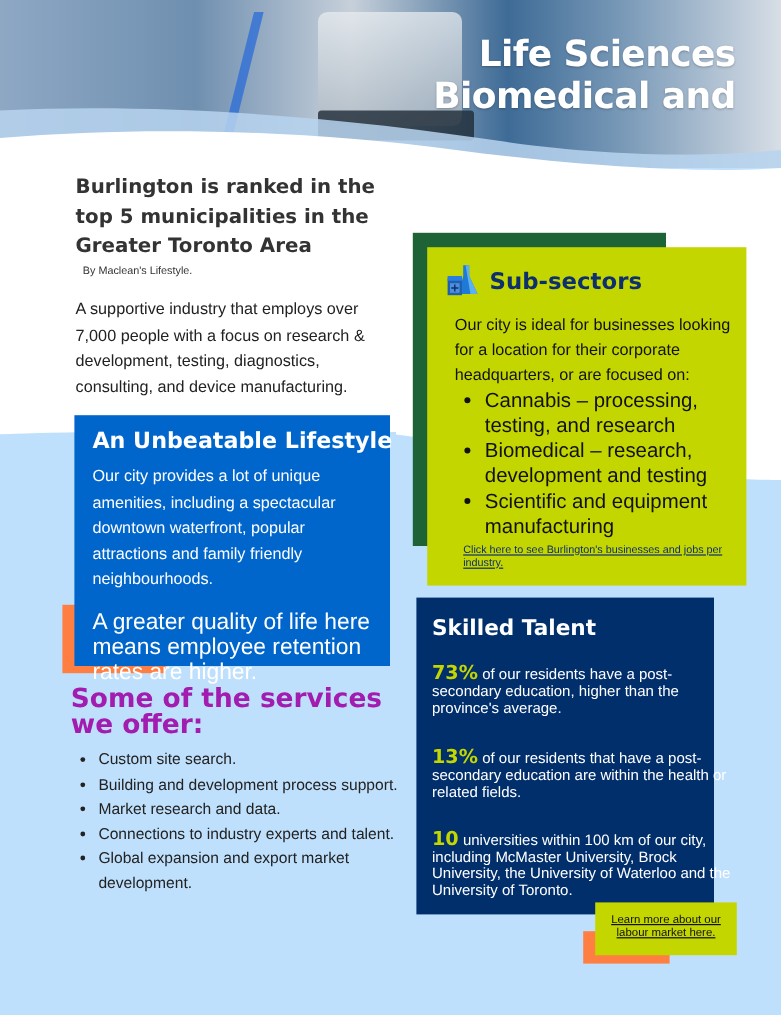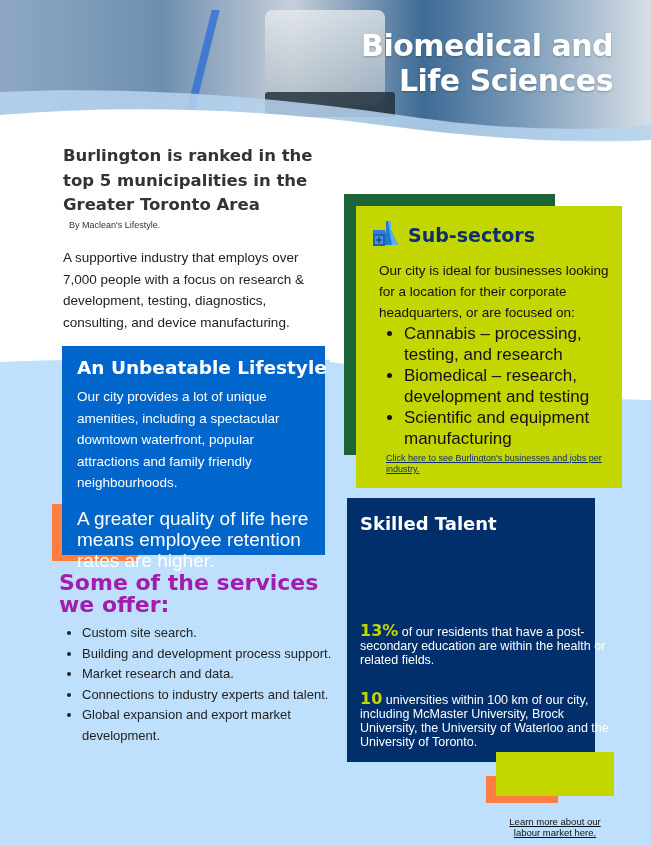--- a/index.html
+++ b/index.html
@@ -115,42 +115,42 @@
     color: #c4d600; font-family: "DejaVu Sans", sans-serif; font-weight: bold; font-size: 16px;
   }
   .orange-back-2 {
     position: absolute; left: 486px; top: 776px; width: 72px; height: 27px; background: #ff7f42;
   }
   .learn-card {
     position: absolute; left: 496px; top: 752px; width: 118px; height: 44px;
     background: #c4d600; text-align: center;
   }
   .learn-card a {
-    display: block; padding-top: 19px; font-size: 9.5px; line-height: 11px;
-    color: #111;  margin-top: 45px;
+    display: block; padding-top: 9px; font-size: 9.5px; line-height: 11px;
+    color: #111; 
   }
 </style>
 </head>
 <body>
 
 <div class="hero">
   <div class="blue-strip"></div>
   <div class="scope"></div>
   <div class="stage"></div>
 </div>
 
 <svg class="wave-svg" width="651" height="846">
   <path d="M0,92 C150,85 300,100 420,118 C520,132 600,130 651,125 L651,140 L0,140 Z" fill="#b7d3ee" opacity="0.85"></path>
   <path d="M0,115 C120,105 250,108 380,125 C480,138 580,145 651,140 L651,400 C600,400 400,392 330,392 L330,360 L0,362 Z" fill="#ffffff"></path>
   <path d="M0,362 C80,358 200,360 330,362 L651,404 L651,846 L0,846 Z" fill="#bfe0fc"></path>
 </svg>
 
 <div class="hero-title">
+  <div>Life Sciences</div>
   <div>Biomedical and</div>
-  <div>Life Sciences</div>
 </div>
 
 <div class="intro-heading">Burlington is ranked in the top 5 municipalities in the Greater Toronto Area</div>
 <div class="byline">By Maclean's Lifestyle.</div>
 <div class="intro-body">A supportive industry that employs over 7,000 people with a focus on research &amp; development, testing, diagnostics, consulting, and device manufacturing.</div>
 
 <div class="green-back"></div>
 <div class="sub-card">
   <svg class="icon" viewBox="0 0 30 30">
     <path d="M15 3 L20 3 L20 12 L27 27 L11 27 L15 12 Z" fill="#1f7ad6"></path>
@@ -181,20 +181,24 @@
 <ul class="services-list">
   <li>Custom site search.</li>
   <li>Building and development process support.</li>
   <li>Market research and data.</li>
   <li>Connections to industry experts and talent.</li>
   <li>Global expansion and export market development.</li>
 </ul>
 
 <div class="talent-card">
   <div class="title">Skilled Talent</div>
+  <div class="stat" style="top:56px;">
+    <span class="num">73%</span>
+    <span>of our residents have a post-secondary education, higher than the province's average.</span>
+  </div>
   <div class="stat" style="top:126px;">
     <span class="num">13%</span>
     <span>of our residents that have a post-secondary education are within the health or related fields.</span>
   </div>
   <div class="stat" style="top:194px;">
     <span class="num">10</span>
     <span>universities within 100 km of our city, including McMaster University, Brock University, the University of Waterloo and the University of Toronto.</span>
   </div>
 </div>
 

